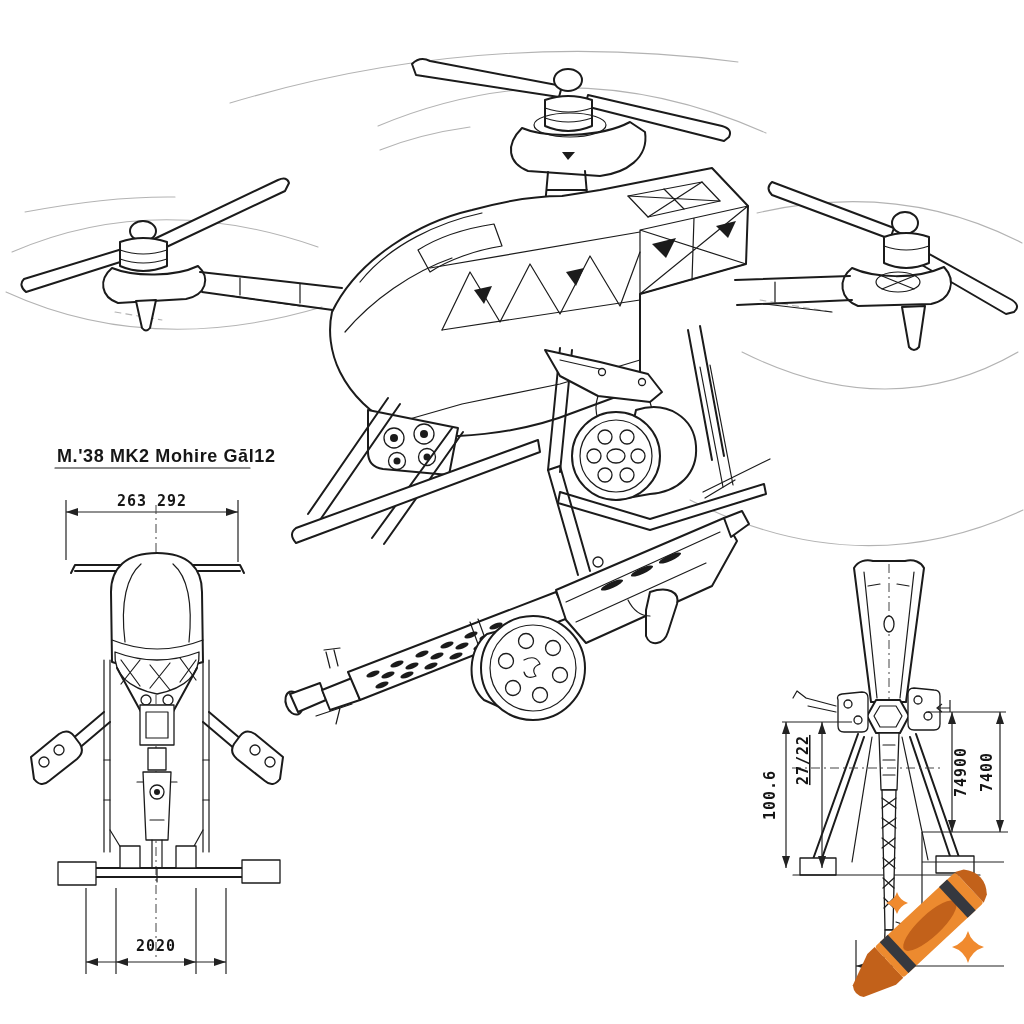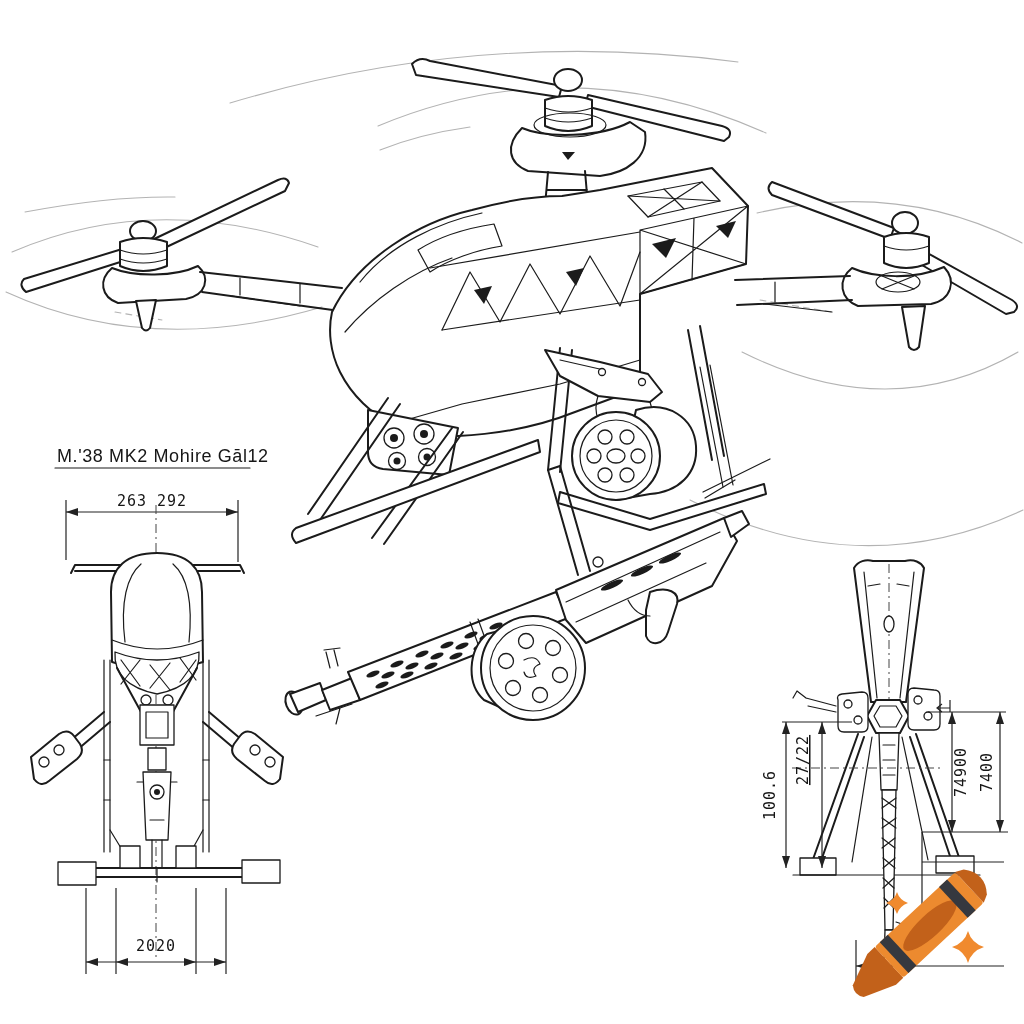--- a/index.html
+++ b/index.html
@@ -1,16 +1,16 @@
 <!DOCTYPE html>
 <html><head>
 <meta charset="utf-8">
 <style>
   html,body{margin:0;padding:0;background:#ffffff;width:1024px;height:1024px;overflow:hidden;}
-  #canvas{position:absolute;top:0;left:0;width:1024px;height:1024px;}
+  #canvas{position:absolute;top:0;left:0;width:1024px;height:1024px;font-weight:bold;}
   svg{display:block;}
   .ink{stroke:#1b1b1b;fill:none;stroke-width:2;stroke-linecap:round;stroke-linejoin:round;}
   .ink-thin{stroke:#1b1b1b;fill:none;stroke-width:1.2;stroke-linecap:round;stroke-linejoin:round;}
   .ink-fill{stroke:#1b1b1b;fill:#ffffff;stroke-width:2;stroke-linejoin:round;}
   .ink-fill-thin{stroke:#1b1b1b;fill:#ffffff;stroke-width:1.3;stroke-linejoin:round;}
   .dark{fill:#1b1b1b;stroke:none;}
   .sketch{stroke:#b3b3b3;fill:none;stroke-width:1.1;stroke-linecap:round;}
   .dim{stroke:#222222;fill:none;stroke-width:1.2;}
   .dim-arrow{fill:#222222;stroke:none;}
   .dash{stroke:#444;fill:none;stroke-width:1;stroke-dasharray:9 4 2 4;}

